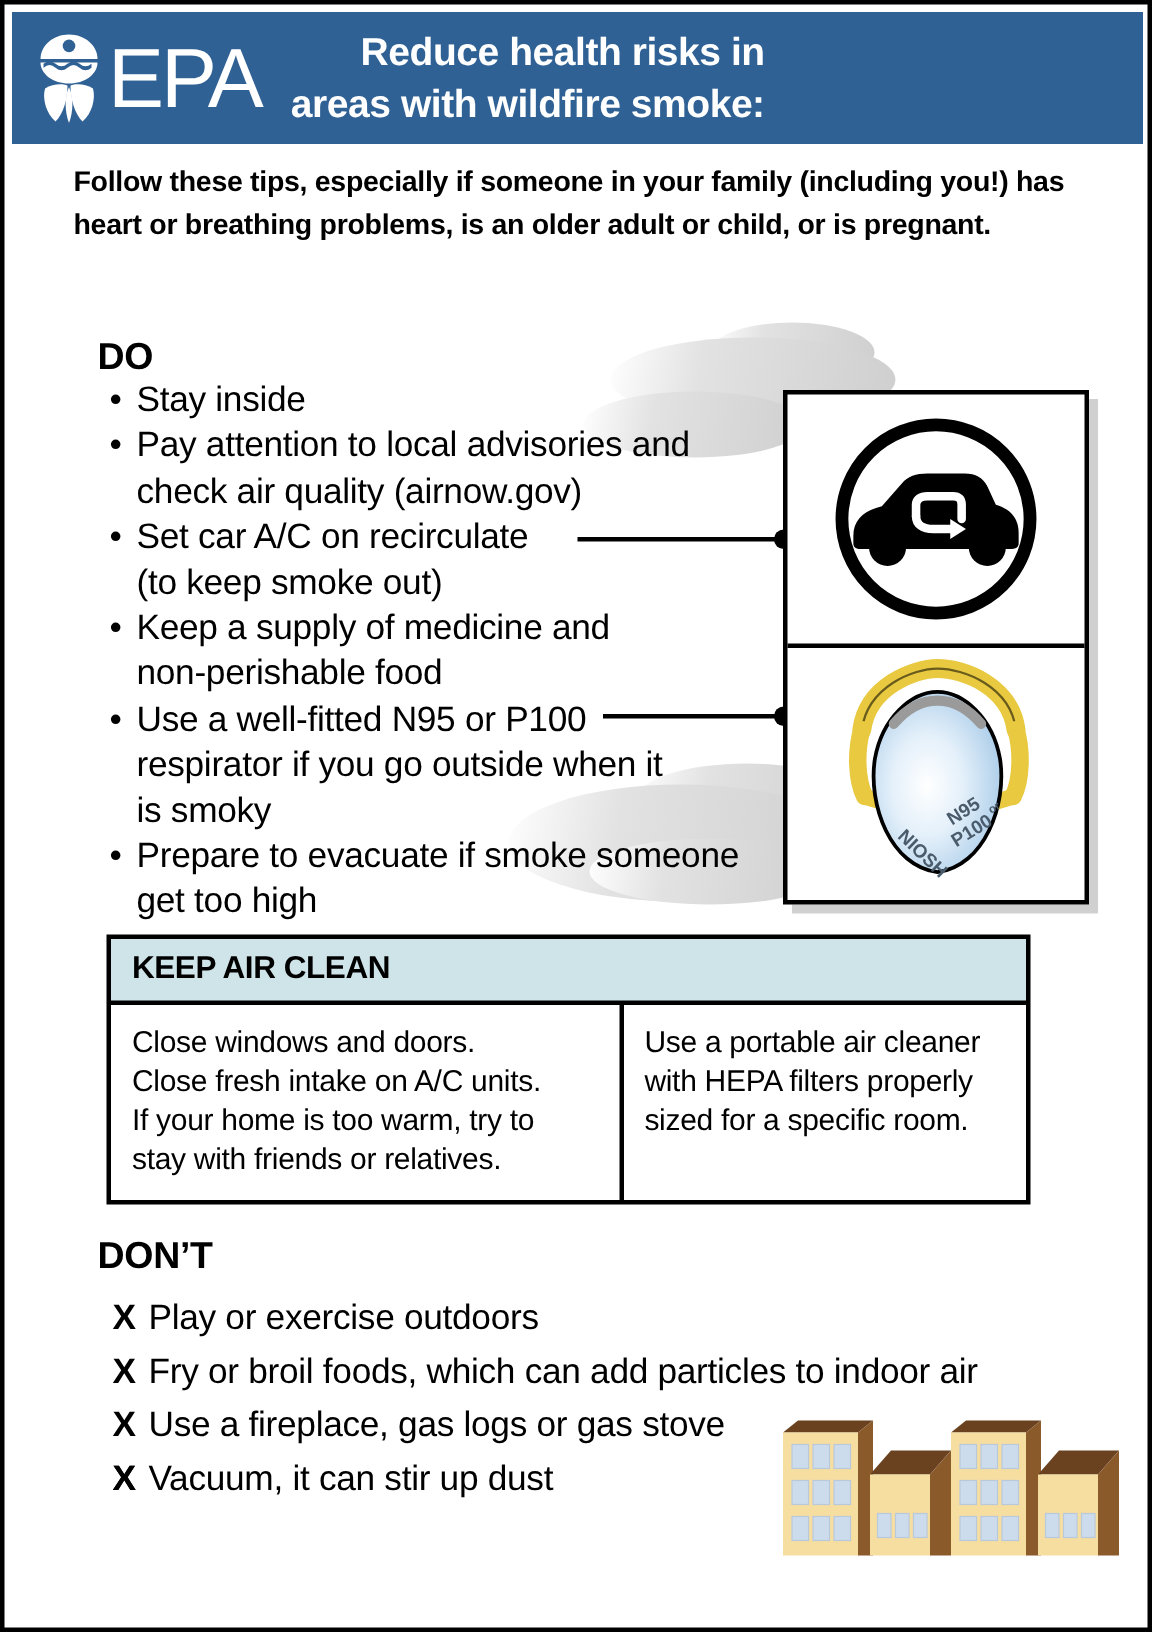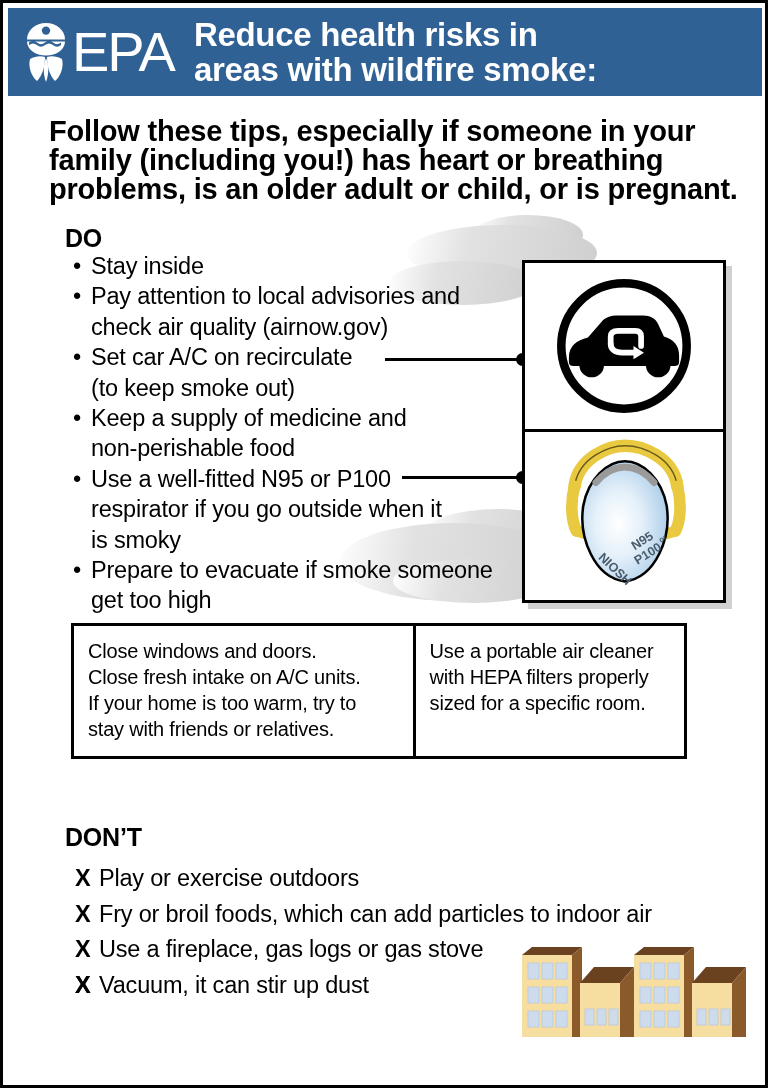--- a/index.html
+++ b/index.html
@@ -53,35 +53,36 @@
     font-size: 56px;
     line-height: 56px;
     color: #ffffff;
     letter-spacing: -2px;
     margin-left: -2px;
   }
   .header-title {
     color: #ffffff;
     font-family: "Liberation Sans", sans-serif;
     font-weight: bold;
-    font-size: 33px;
+    font-size: 26px;
     line-height: 35px;
     margin-left: 12px;
     letter-spacing: -0.3px;
+    text-align: right;
   }
   .header-title .t2 { white-space: nowrap; }
 
   
   .intro {
     position: absolute;
     left: 46px;
-    top: 114px;
+    top: 104px;
     width: 690px;
     font-weight: bold;
-    font-size: 29px;
+    font-size: 19px;
     line-height: 29px;
     color: #000000;
     letter-spacing: -0.2px;
   }
 
   
   .cloud {
     position: absolute;
     border-radius: 50%;
     background: linear-gradient(100deg, #ffffff 0%, #e2e2e2 32%, #cfcfcf 100%);
@@ -362,20 +363,21 @@
         <path d="M56 48 C66 36 76 32 86 32 C96 32 106 36 116 48" fill="none" stroke="#9a9a9a" stroke-width="7" stroke-linecap="round"></path>
         <text x="58" y="126" fill="#4a5b6b" font-family="Liberation Sans, sans-serif" font-size="13" font-weight="bold" transform="rotate(44 58 126)">NIOSH</text>
         <text x="96" y="118" fill="#4a5b6b" font-family="Liberation Sans, sans-serif" font-size="13" font-weight="bold" transform="rotate(-32 96 118)">N95</text>
         <text x="123" y="110" fill="#4a5b6b" font-family="Liberation Sans, sans-serif" font-size="8" font-weight="bold" transform="rotate(-32 123 110)">or</text>
         <text x="99" y="133" fill="#4a5b6b" font-family="Liberation Sans, sans-serif" font-size="13" font-weight="bold" transform="rotate(-32 99 133)">P100</text>
       </svg>
     </div>
   </div>
 
   <div class="kac">
+    <div class="kac-head">KEEP AIR CLEAN</div>
     <div class="kac-body">
       <div class="kac-col left">
         <span class="line">Close windows and doors.</span>
         <span class="line">Close fresh intake on A/C units.</span>
         <span class="line">If your home is too warm, try to</span>
         <span class="line">stay with friends or relatives.</span>
       </div>
       <div class="kac-col right">
         <span class="line">Use a portable air cleaner</span>
         <span class="line">with HEPA filters properly</span>

